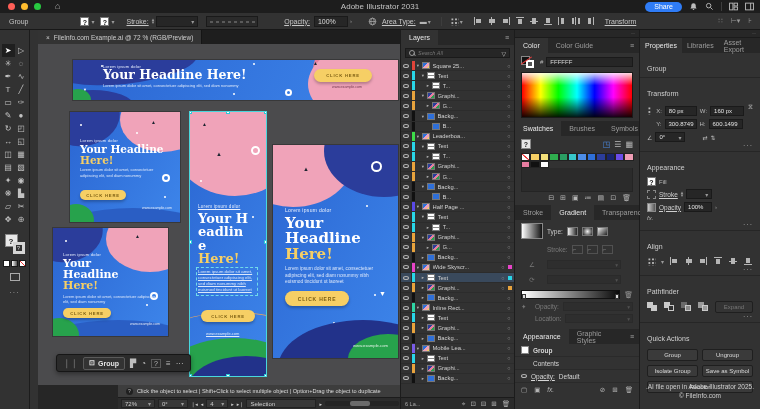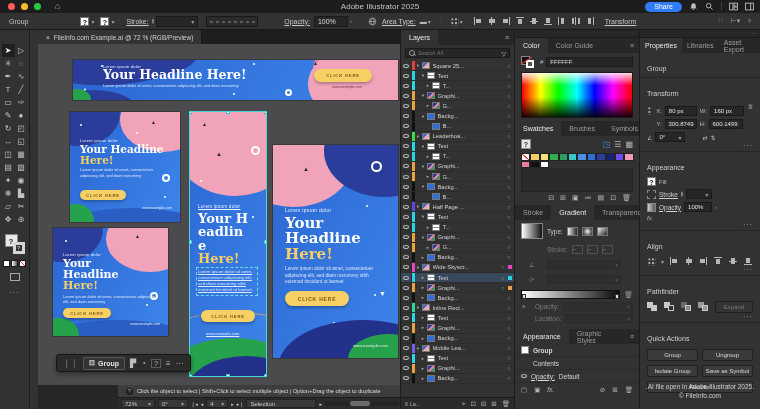--- a/index.html
+++ b/index.html
@@ -182,21 +182,21 @@
 </head>
 <body>
 
 <div id="app">
 
   <div id="titlebar">
     <span class="tl r"></span>
     <span class="tl y"></span>
     <span class="tl g"></span>
     <span id="home-ic">⌂</span>
-    <span id="title-text">Adobe Illustrator 2025</span>
+    <span id="title-text">Adobe Illustrator 2031</span>
     <div id="titlebar-right">
       <button id="share-btn">Share</button>
       <svg class="tb-svg fill" viewBox="0 0 16 16">
           <path d="M8 2a4 4 0 0 0-4 4v3l-1.5 2.5h11L12 9V6a4 4 0 0 0-4-4zM6.5 12.5a1.5 1.5 0 0 0 3 0z"></path>
         </svg>
       <svg class="tb-svg" viewBox="0 0 16 16">
           <circle cx="6.5" cy="6.5" r="4"></circle>
           <line x1="9.5" y1="9.5" x2="13.5" y2="13.5"></line>
         </svg>
       <span class="vdiv"></span>

